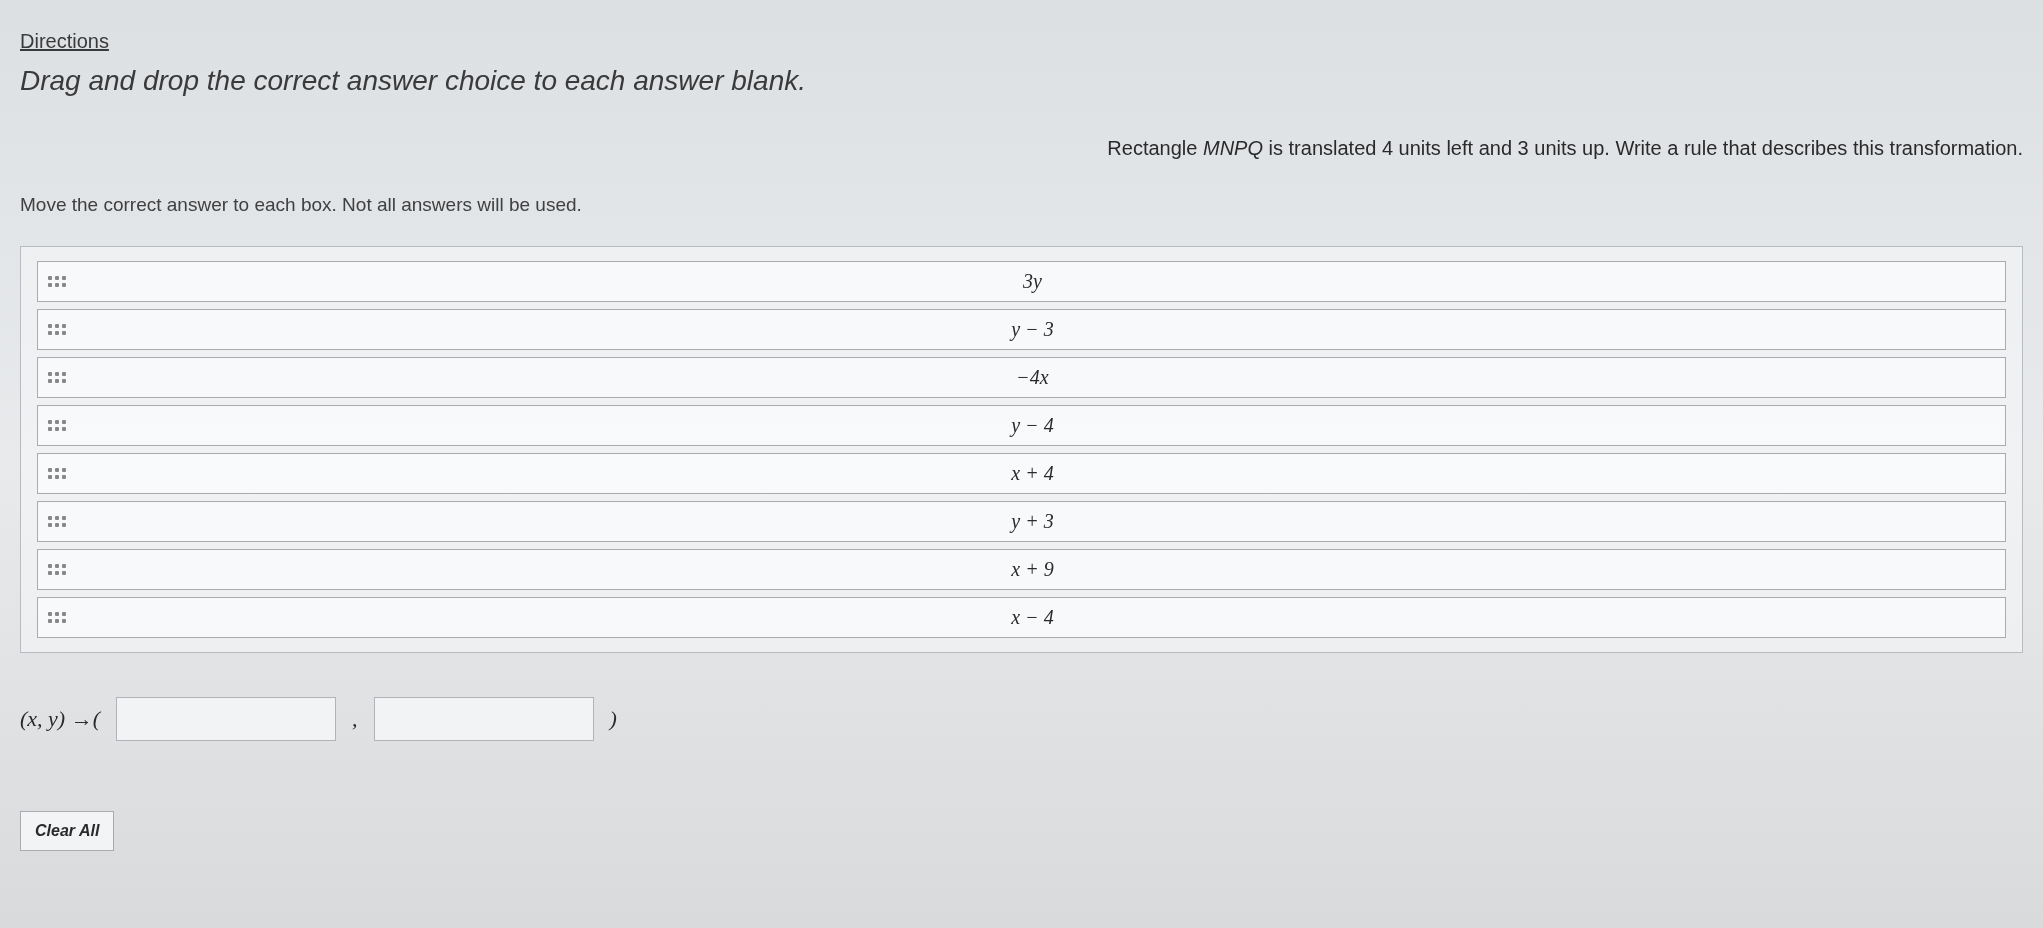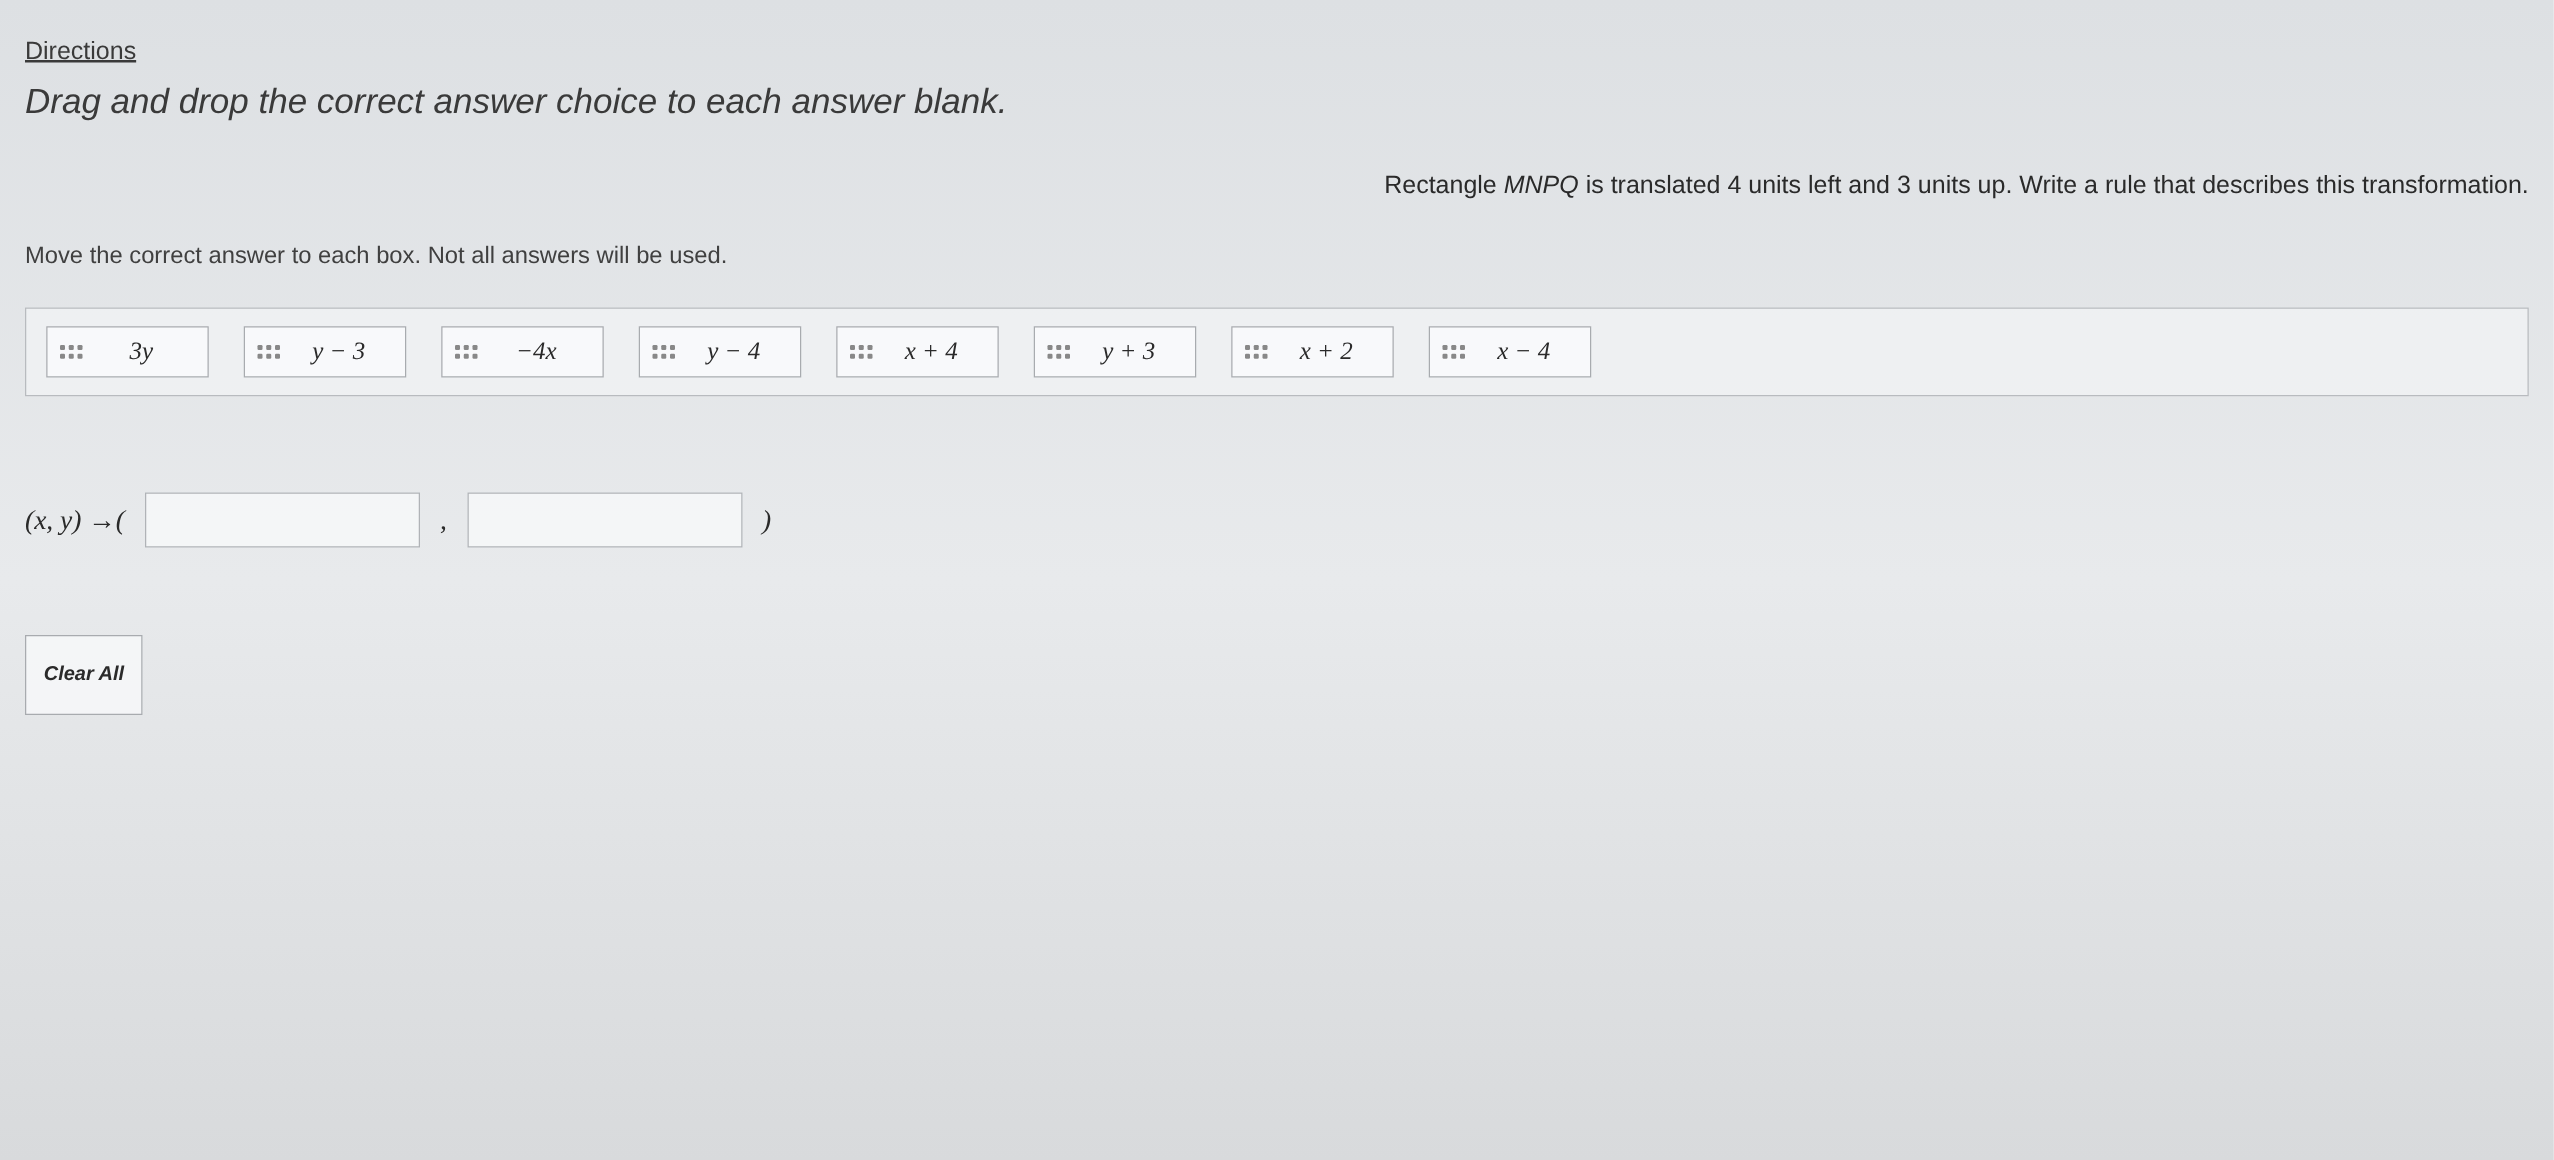--- a/index.html
+++ b/index.html
@@ -39,23 +39,24 @@
     .move-instruction {
       font-size: 19px;
       color: #404040;
       margin-bottom: 30px;
     }
     .answer-bank {
       border: 1px solid #b8bbbf;
       background: rgba(245, 246, 248, 0.6);
       padding: 14px 16px;
       display: flex;
-      gap: 28px;
-      margin-bottom: 77px;
+      gap: 7px;
+      margin-bottom: 44px;
       flex-wrap: wrap;
+      flex-direction: column;
     }
     .draggable-tile {
       border: 1px solid #a8abaf;
       background: rgba(250, 251, 252, 0.8);
       padding: 8px 18px 8px 10px;
       display: flex;
       align-items: center;
       gap: 12px;
       cursor: grab;
       font-size: 20px;
@@ -95,21 +96,21 @@
     }
     .drop-zone {
       border: 1px solid #b0b3b7;
       background: rgba(250, 251, 252, 0.7);
       width: 220px;
       height: 44px;
     }
     .clear-btn {
       border: 1px solid #a8abaf;
       background: rgba(248, 249, 250, 0.8);
-      padding: 22px 14px;
+      padding: 10px 14px;
       font-size: 16px;
       font-weight: bold;
       color: #2a2a2a;
       cursor: pointer;
       font-style: italic;
     }
   </style>
 </head>
 <body>
 
@@ -194,21 +195,21 @@
   </div>
   <div class="draggable-tile">
     <span class="drag-handle">
         <span></span>
         <span></span>
         <span></span>
         <span></span>
         <span></span>
         <span></span>
       </span>
-    <span class="tile-label">x + 2</span>
+    <span class="tile-label">x + 9</span>
   </div>
   <div class="draggable-tile">
     <span class="drag-handle">
         <span></span>
         <span></span>
         <span></span>
         <span></span>
         <span></span>
         <span></span>
       </span>

